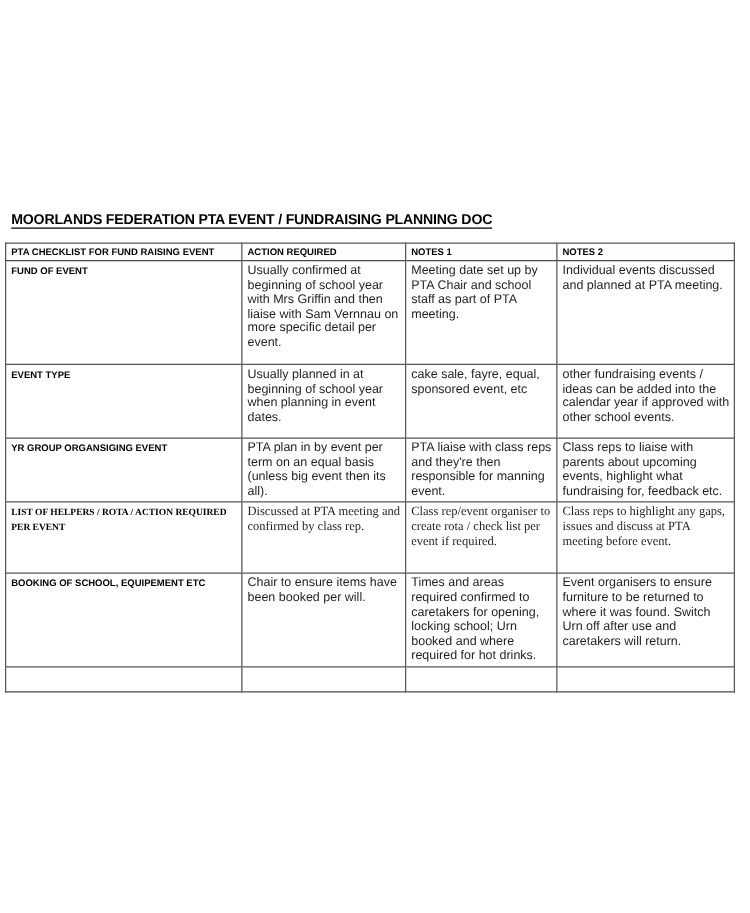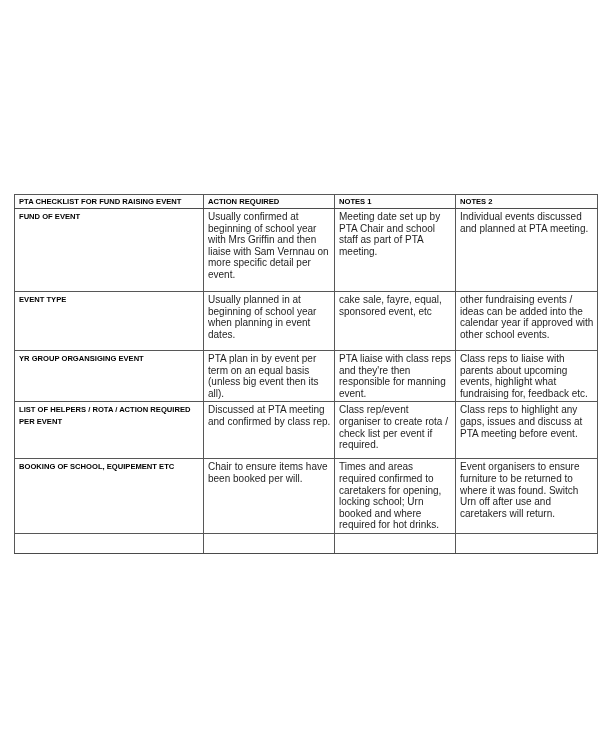--- a/index.html
+++ b/index.html
@@ -30,21 +30,21 @@
     font-size: 11.3px;
     font-weight: bold;
     letter-spacing: -0.15px;
     color: #000000;
     text-decoration: underline;
     text-underline-offset: 3px;
     white-space: nowrap;
   }
   .planning-table {
     position: absolute;
-    left: 14px;
+    left: 4px;
     top: 194px;
     width: 583px;
     border-collapse: collapse;
     table-layout: fixed;
   }
   .planning-table td,
   .planning-table th {
     border: 1px solid #575757;
     vertical-align: top;
     padding: 2px 3px 2px 4px;
@@ -69,32 +69,33 @@
     color: #000000;
     font-size: 7.6px;
   }
   .col-checklist { width: 189px; }
   .col-action    { width: 131px; }
   .col-notes1    { width: 121px; }
   .col-notes2    { width: 142px; }
   .row-date      { height: 83px; }
   .row-type      { height: 59px; margin-left: 27px; }
   .row-yrgroup   { height: 44px; }
-  .row-helpers   { height: 57px; }
+  .row-helpers   { height: 57px; font-family: Liberation Serif, serif; }
   .row-booking   { height: 72px; }
   .row-blank     { height: 20px; }
   .planning-table tbody tr.row-blank td {
     border-bottom: 1.5px solid #4a4a4a;
   }
 </style>
 </head>
 <body>
 
 <div class="page">
 
+  <div class="doc-title">MOORLANDS FEDERATION PTA EVENT / FUNDRAISING PLANNING DOC</div>
 
   <table class="planning-table">
     <colgroup>
       <col class="col-checklist">
       <col class="col-action">
       <col class="col-notes1">
       <col class="col-notes2">
     </colgroup>
     <thead>
       <tr>

